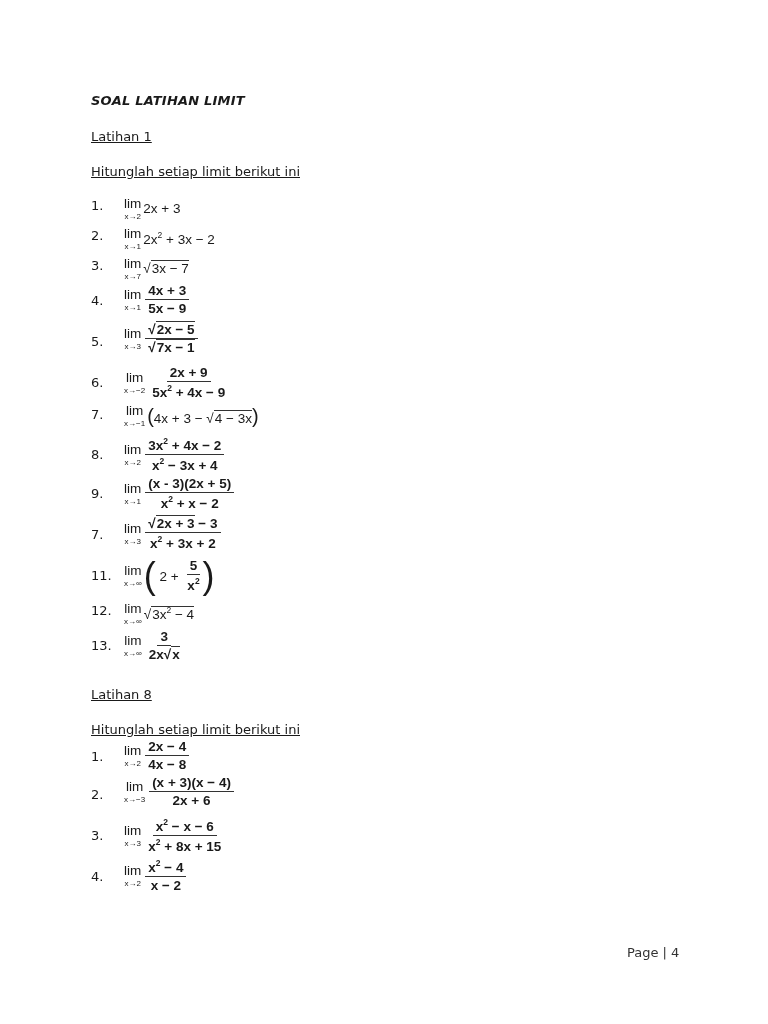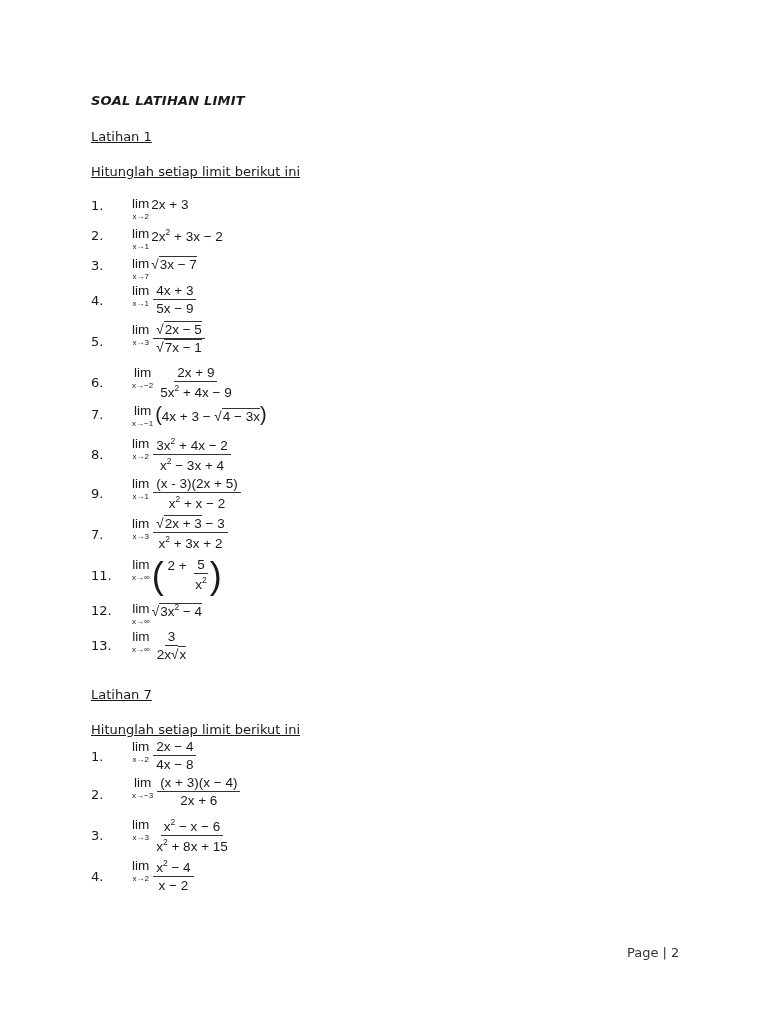--- a/index.html
+++ b/index.html
@@ -2,26 +2,26 @@
 <html><head>
 <meta charset="utf-8">
 <style>
   html, body { margin:0; padding:0; background:#ffffff; }
   body { width:768px; height:1024px; position:relative; overflow:hidden;
          font-family:"DejaVu Sans", sans-serif; color:#1a1a1a; }
   .abs { position:absolute; }
   .title { left:91px; top:93px; font-size:13px; font-weight:bold; letter-spacing:0.2px;font-style:italic; }
   .heading { font-size:13px;text-decoration:underline; }
   .num { position:absolute; left:91px; font-size:13px; }
-  .expr { position:absolute; left:132px; font-family:"Liberation Sans", sans-serif; font-size:13.5px;
-          display:flex; }
+  .expr { position:absolute; left:124px; font-family:"Liberation Sans", sans-serif; font-size:13.5px;
+          display:flex; align-items:center; }
   .lim { display:inline-flex; flex-direction:column; align-items:center; line-height:1; margin-right:2px; }
   .lim .l { font-size:13.5px; }
   .lim .s { font-size:8px; margin-top:2px; white-space:nowrap; }
-  .frac { display:inline-flex; flex-direction:column; align-items:center; line-height:1.05; margin-left:2px; }
+  .frac { display:inline-flex; flex-direction:column; align-items:center; line-height:1.05; margin-left:2px;font-weight:bold; }
   .frac .n { padding:0 3px 1px 3px; border-bottom:1px solid #333; white-space:nowrap; }
   .frac .d { padding:2px 3px 0 3px; white-space:nowrap; }
   .body-text { white-space:nowrap; }
   .footer { left:627px; top:945px; font-size:13px; color:#333; }
   sup { font-size:8.5px; vertical-align:6px; }
   .sqrt { border-top:1px solid #333; padding-left:1px; }
   .paren { font-size:20px; font-weight:lighter; line-height:1; }
 </style>
 </head>
 <body>
@@ -170,21 +170,21 @@
     <span class="lim">
         <span class="l">lim</span>
         <span class="s">x→∞</span>
       </span>
     <span class="frac">
         <span class="n">3</span>
         <span class="d">2x√<span class="sqrt">x</span></span>
       </span>
   </div>
 
-  <div class="abs heading" style="left:91px;top:687px;">Latihan 7</div>
+  <div class="abs heading" style="left:91px;top:687px;">Latihan 8</div>
   <div class="abs heading" style="left:91px;top:722px;">Hitunglah setiap limit berikut ini</div>
 
   <div class="num" style="top:749px;">1.</div>
   <div class="expr" style="top:740px;">
     <span class="lim">
         <span class="l">lim</span>
         <span class="s">x→2</span>
       </span>
     <span class="frac">
         <span class="n">2x − 4</span>
@@ -221,14 +221,14 @@
     <span class="lim">
         <span class="l">lim</span>
         <span class="s">x→2</span>
       </span>
     <span class="frac">
         <span class="n">x<sup>2</sup> − 4</span>
         <span class="d">x − 2</span>
       </span>
   </div>
 
-  <div class="abs footer">Page | 2</div>
+  <div class="abs footer">Page | 4</div>
 </div>
 
 </body></html>

